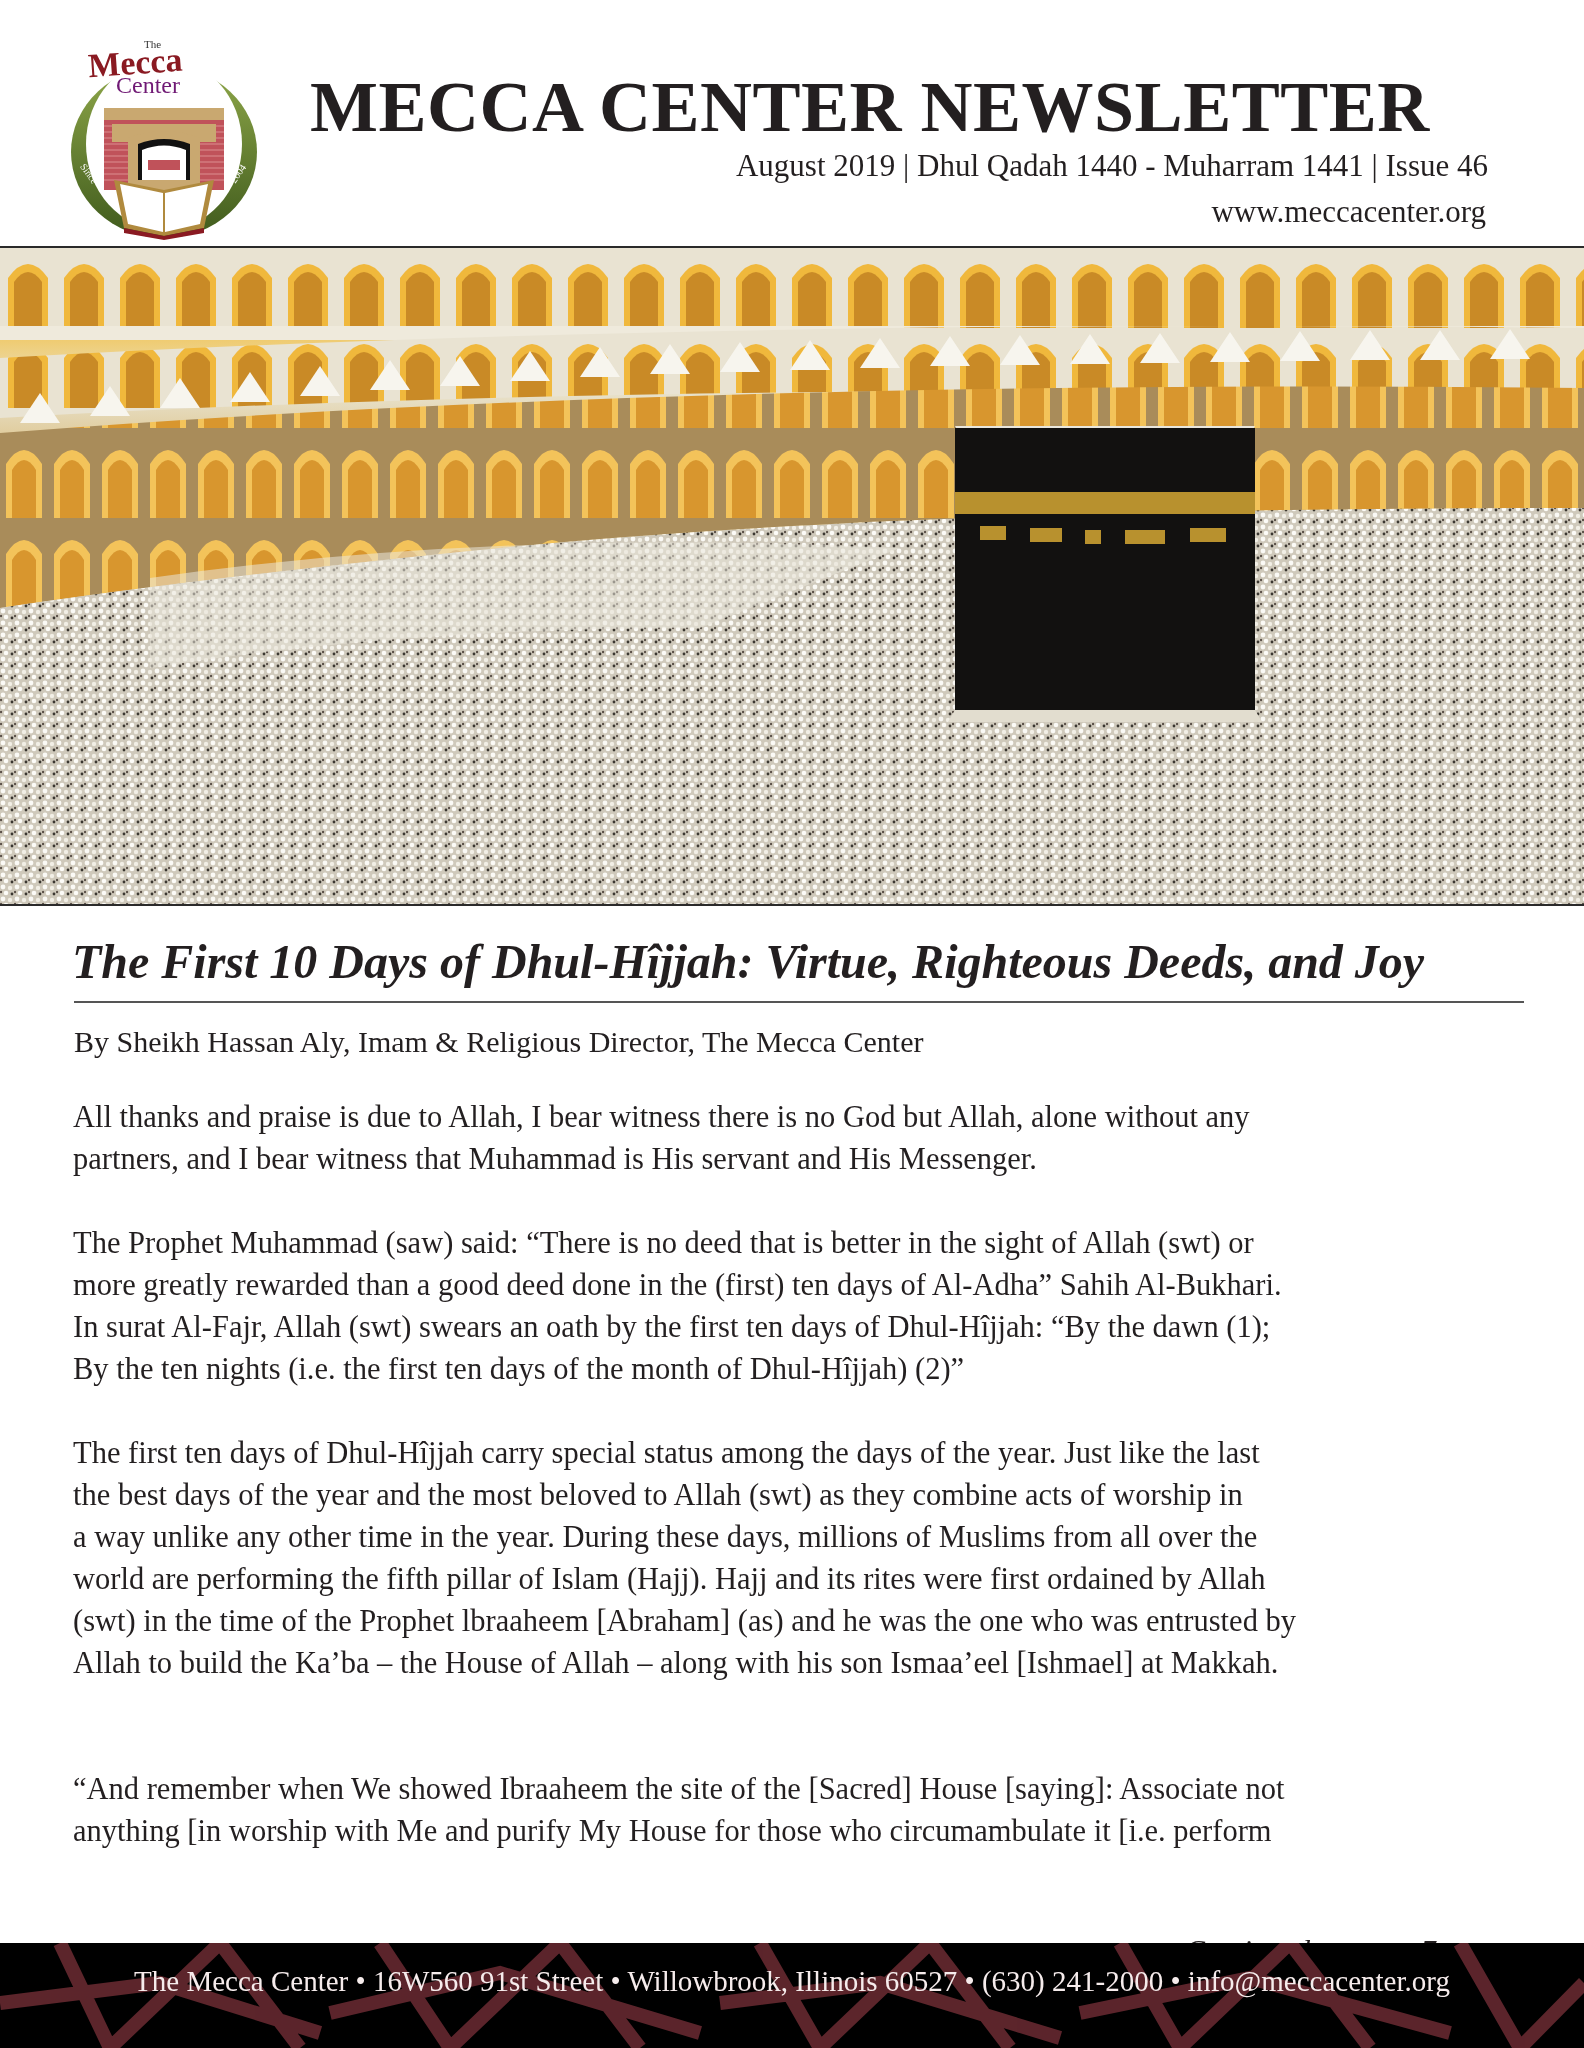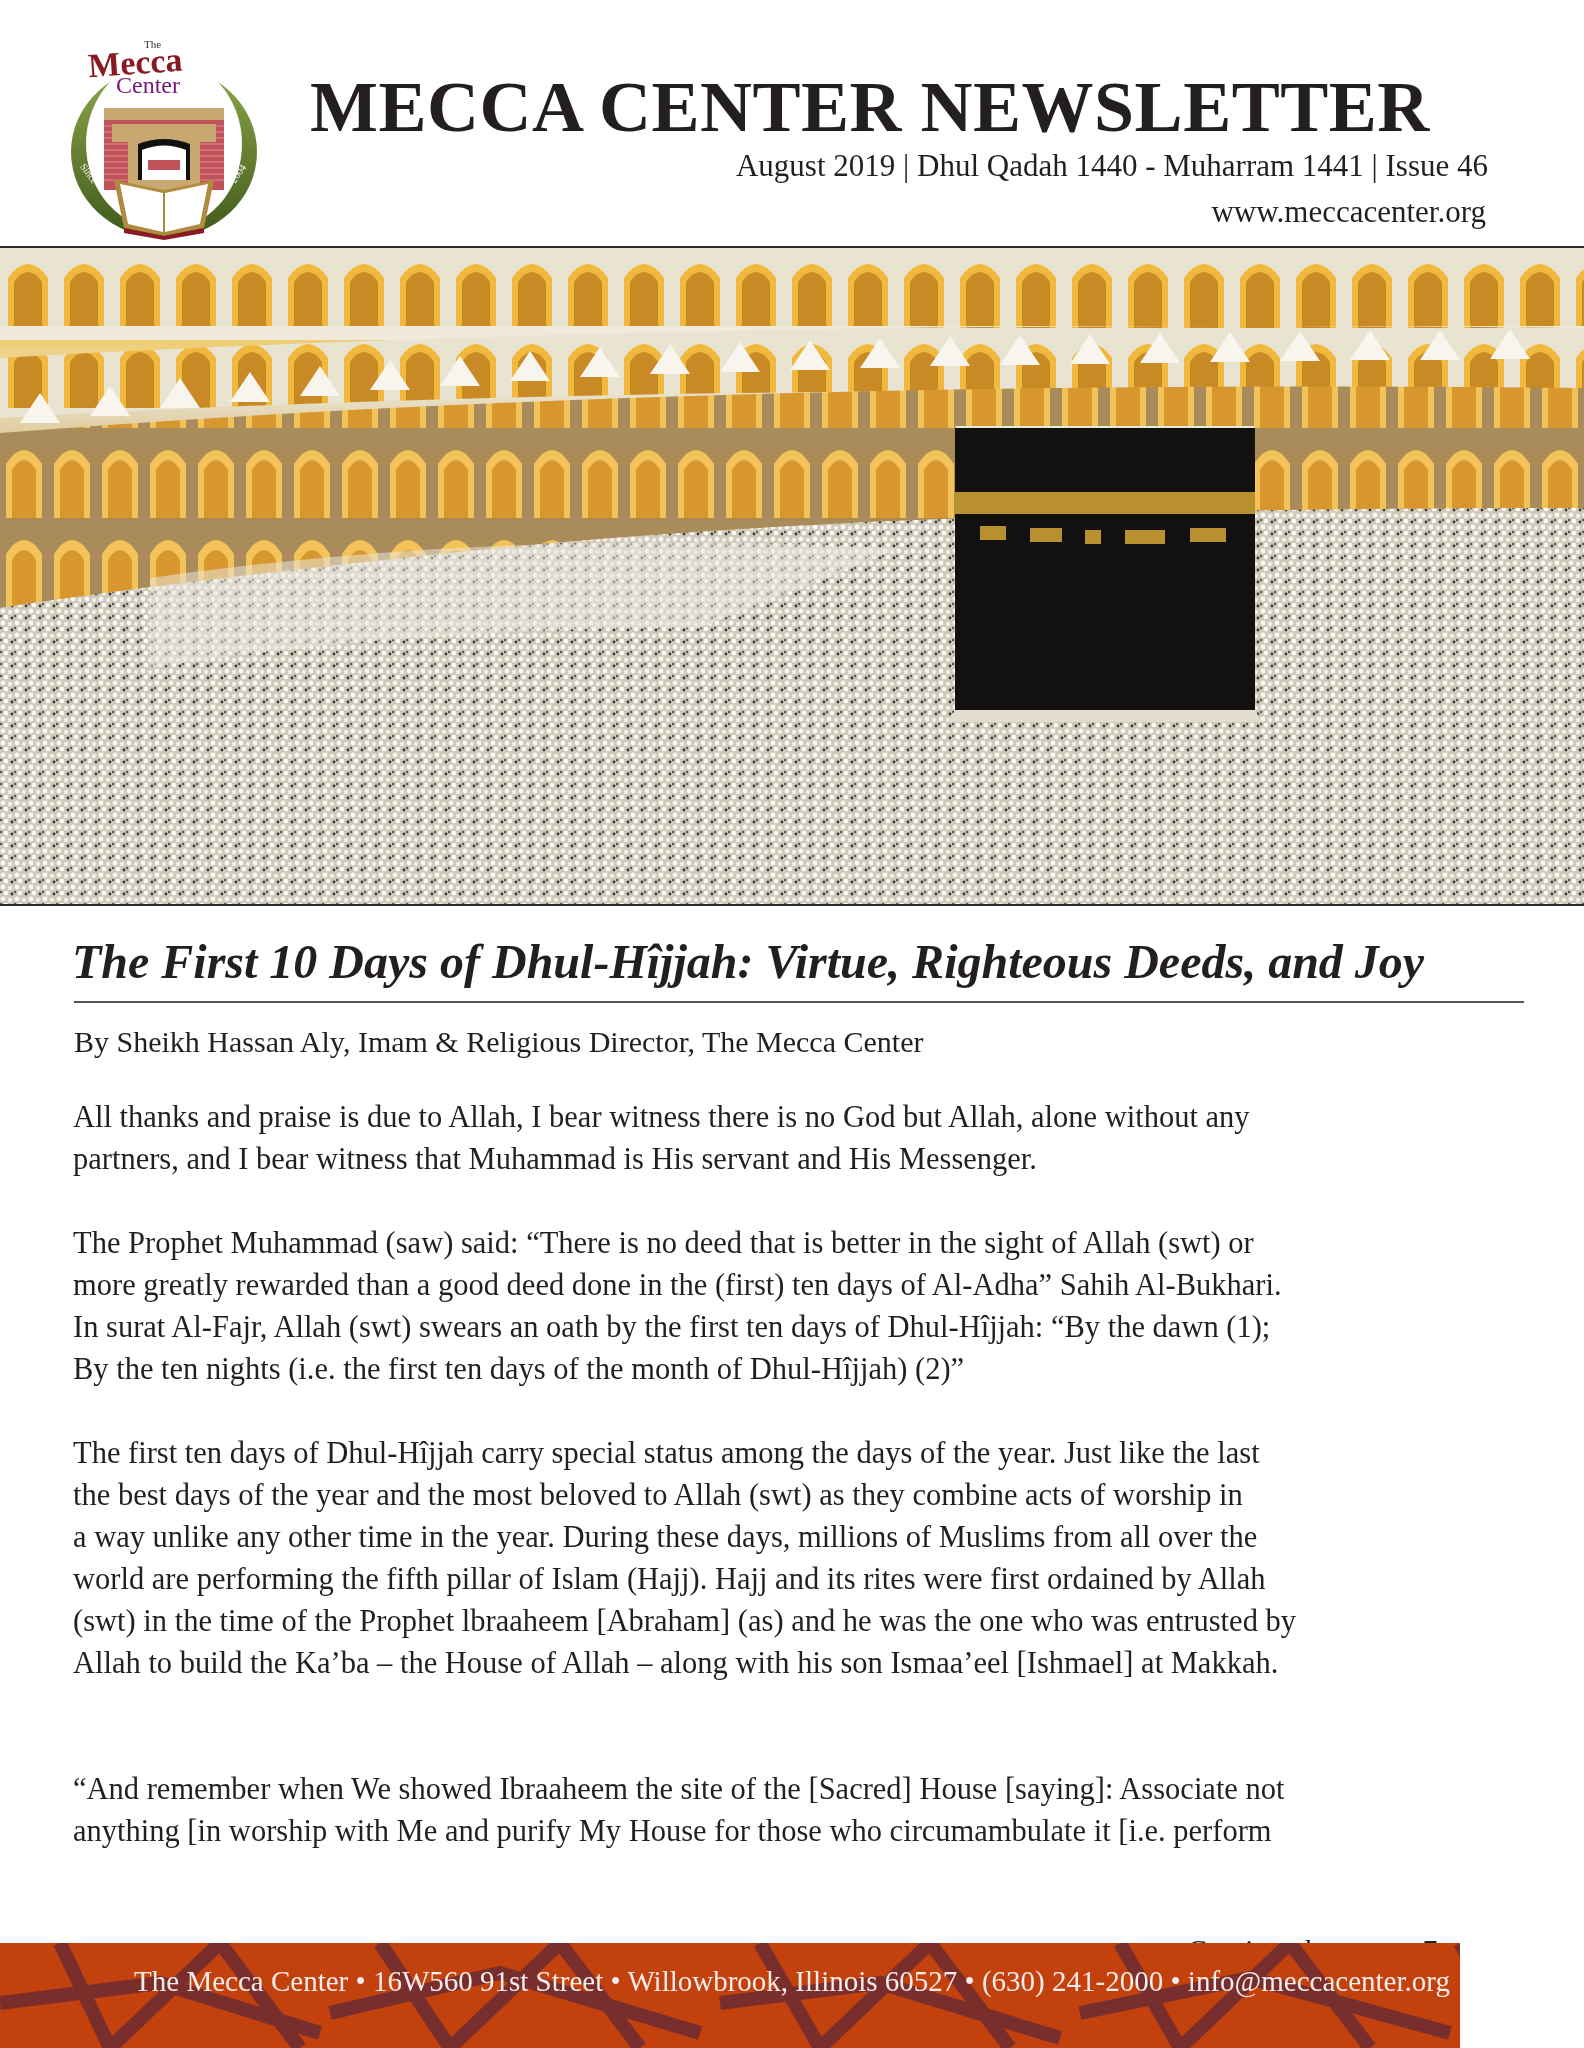--- a/index.html
+++ b/index.html
@@ -13,21 +13,21 @@
   
   #hero{left:0;top:246px;width:1584px;height:660px;border-top:2px solid #2a2a2a;border-bottom:2px solid #2a2a2a;box-sizing:border-box;overflow:hidden;}
   
   #article-title{left:72px;top:932px;width:1460px;font-size:48px;font-weight:bold;font-style:italic;line-height:60px;white-space:nowrap;}
   #article-rule{left:74px;top:1001px;width:1450px;height:2px;background:#555;}
   #byline{left:74px;top:1022px;font-size:30px;line-height:40px;white-space:nowrap;}
   .para{position:absolute;left:73px;width:1460px;font-size:30.5px;line-height:42px;}
   .para .ln{display:block;white-space:nowrap;}
   #continued{left:1185px;top:1930px;font-size:30px;font-style:italic;line-height:40px;white-space:nowrap;}
   
-  #footer{left:0;top:1943px;width:1460px;height:105px;background:#c2410c;overflow:hidden;}
+  #footer{left:0;top:1943px;width:1584px;height:105px;background:#000000;overflow:hidden;}
   #footer-text{position:absolute;left:0;top:18px;width:1584px;text-align:center;color:#f6ecec;font-size:29px;line-height:40px;white-space:nowrap;}
 </style>
 </head>
 <body>
 
 <div id="logo" class="abs">
   <svg width="192" height="200" viewBox="0 0 192 200">
     <defs>
       <linearGradient id="gring" x1="0" y1="0" x2="0" y2="1">
         <stop offset="0" stop-color="#8fa84a"></stop>

